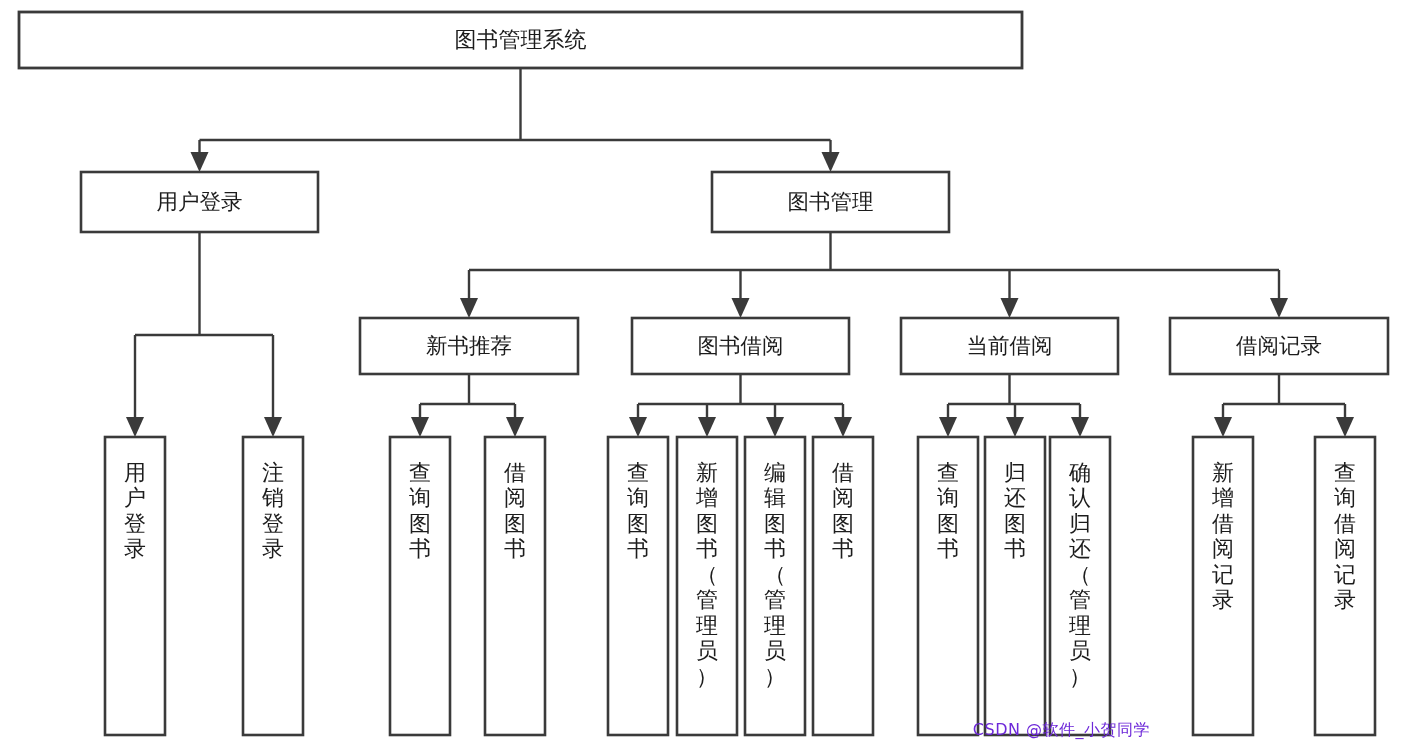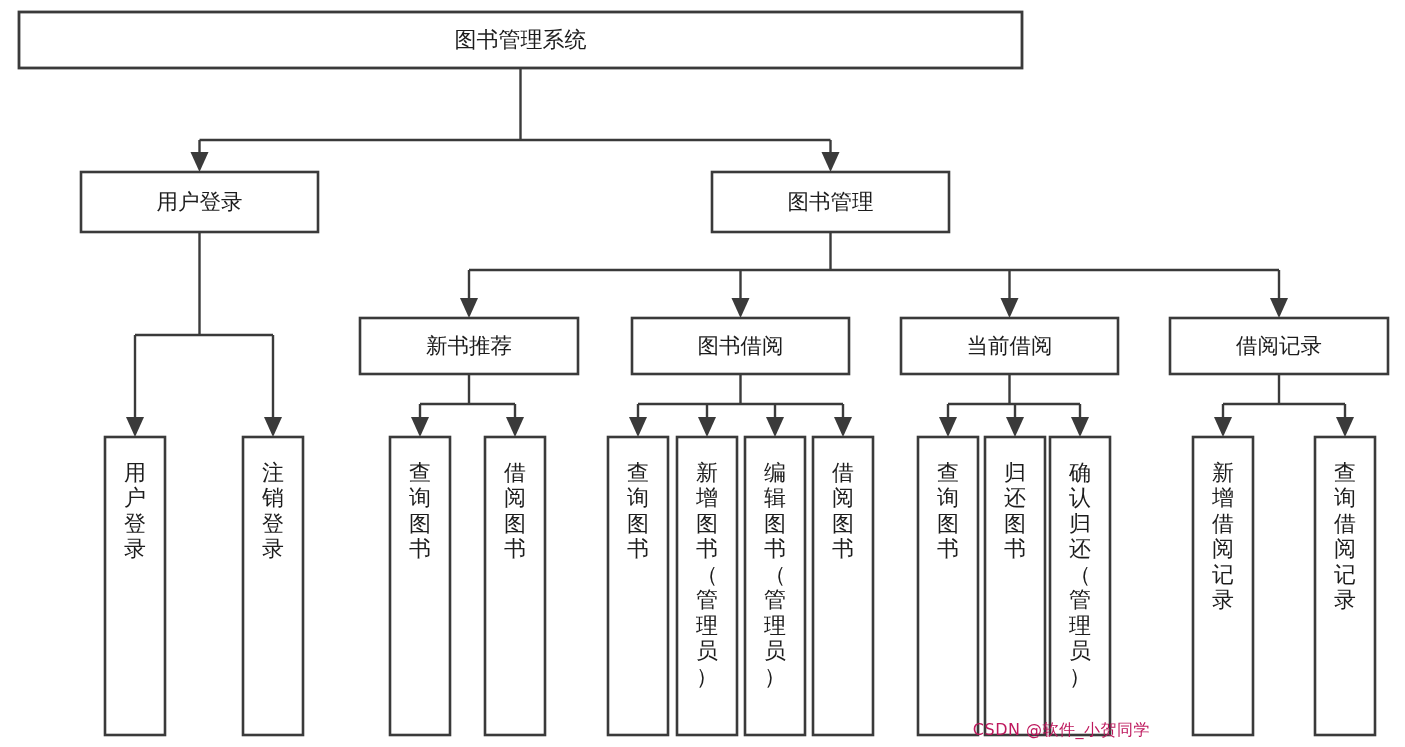--- a/index.html
+++ b/index.html
@@ -66,21 +66,21 @@
     font-size: 22px;
     text-anchor: middle;
     dominant-baseline: middle;
   }
   .watermark {
     position: absolute;
     right: 10px;
     bottom: 6px;
     font-family: "DejaVu Sans", "Liberation Sans", sans-serif;
     font-size: 16px;
-    color: #be185d;
+    color: #6d28d9;
     white-space: nowrap;
     letter-spacing: 0.5px;
     pointer-events: none;
   }
 </style>
 </head>
 <body>
 
 <div id="diagram-root">
   <svg class="diagram-canvas" viewBox="0 0 1405 747">

